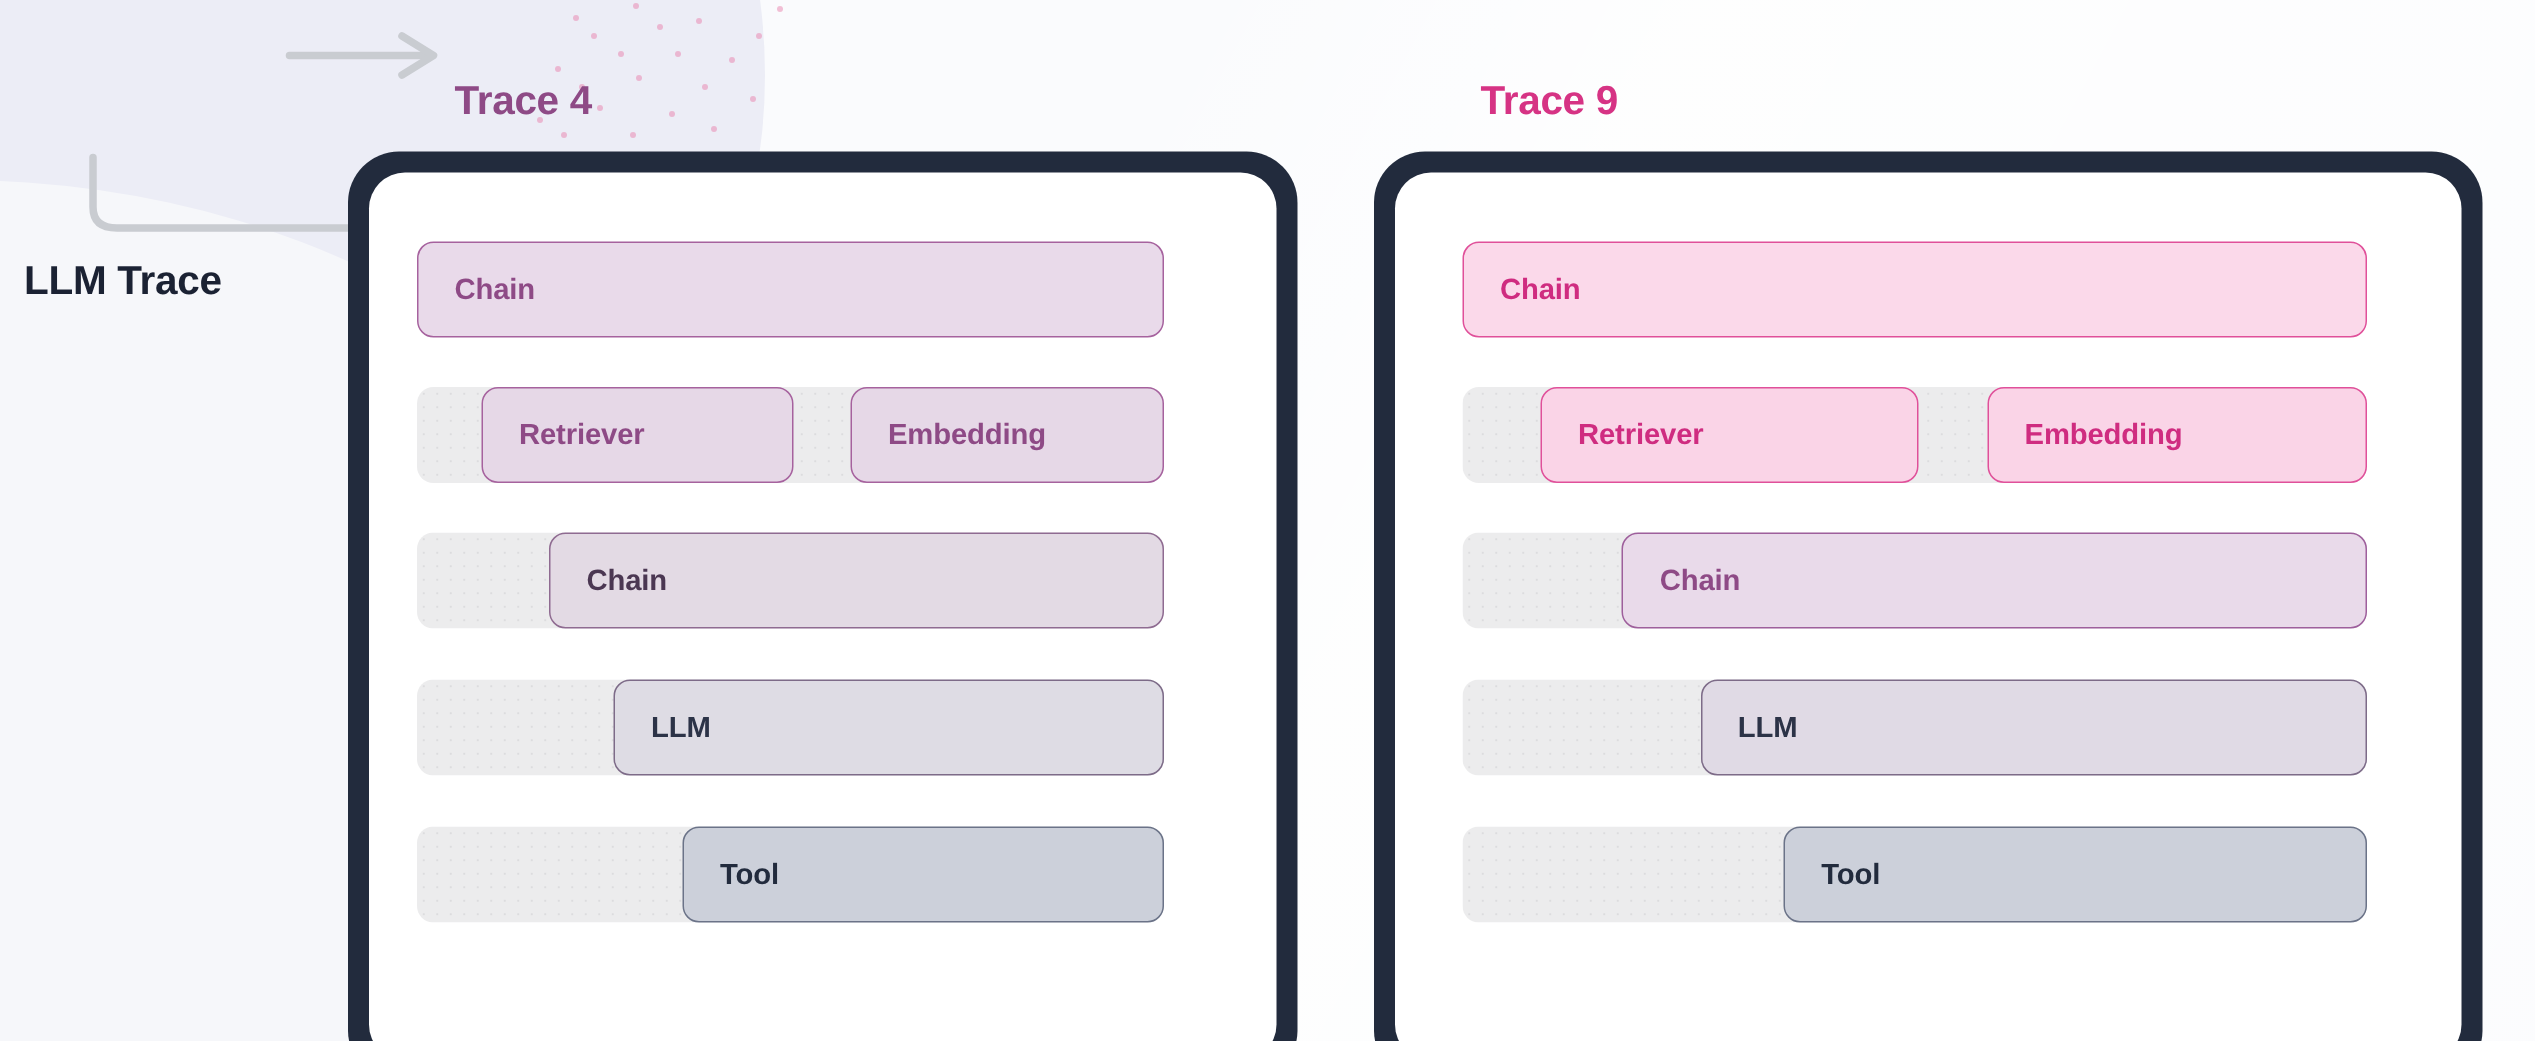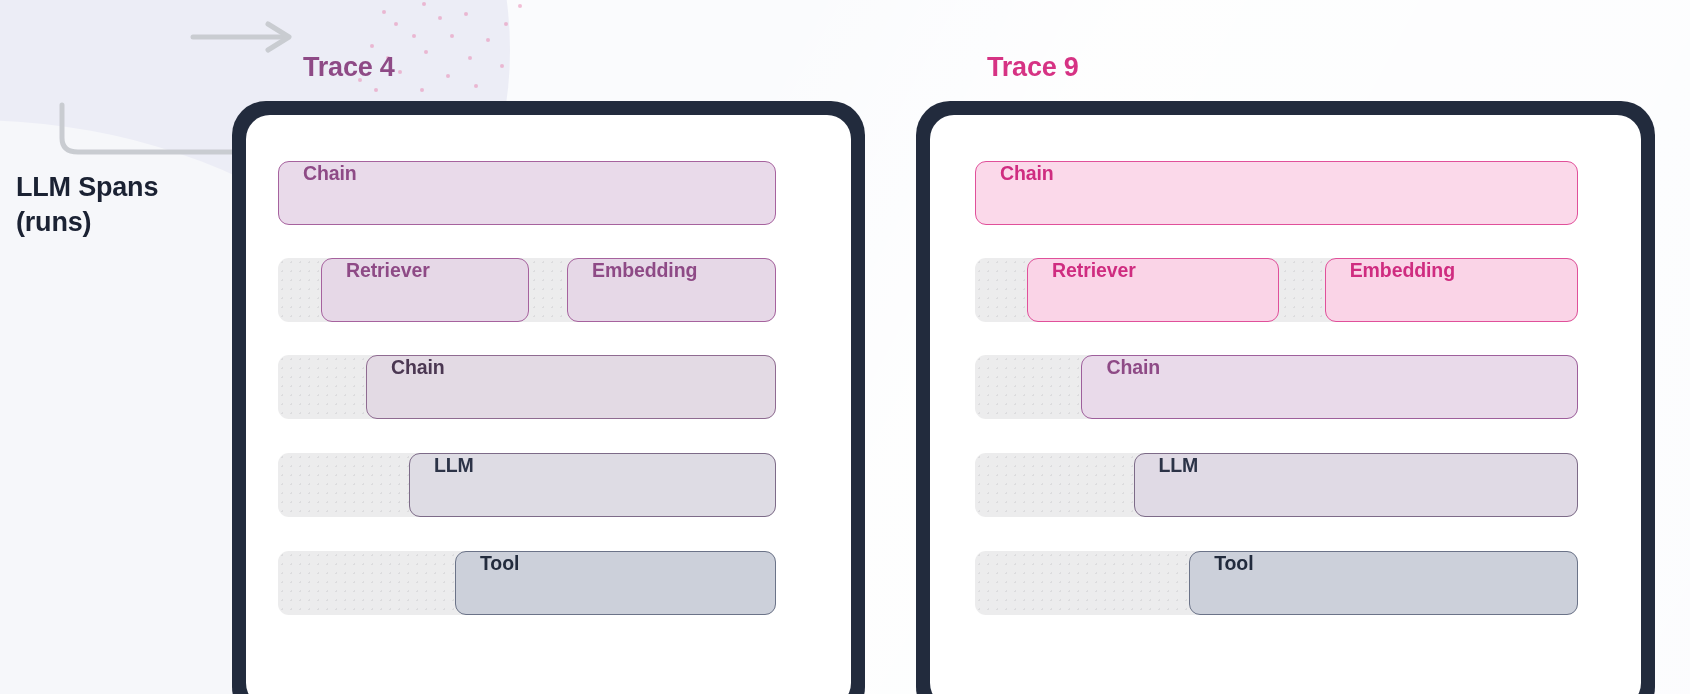--- a/index.html
+++ b/index.html
@@ -96,20 +96,21 @@
     background-image:radial-gradient(#dcdcde 1px, transparent 1px);
     background-size:9px 9px;
   }
   .bar {
     position:absolute;
     top:0;
     height:100%;
     border-radius:11px;
     border:1.4px solid;
     display:flex;
+    align-items:center;
     background-image:radial-gradient(rgba(0,0,0,.035) 1px, transparent 1px);
     background-size:9px 9px;
   }
   .bar-label {
     font-size:19.5px;
     font-weight:bold;
     letter-spacing:-.1px;
     padding-left:24px;
     white-space:nowrap;
   }
@@ -151,22 +152,21 @@
         <circle cx="92" cy="150" r="2"></circle>
       <circle cx="118" cy="136" r="2"></circle>
         <circle cx="146" cy="146" r="2"></circle>
         <circle cx="172" cy="126" r="2"></circle>
     </g>
   </svg>
   <div class="bg-sheen"></div>
 </div>
 
 <div id="annotation">
-  <span>LLM Spans</span>
-  <span class="line2">(runs)</span>
+  <span>LLM Trace</span>
 </div>
 
 <svg class="connector" width="300" height="340" viewBox="0 0 300 340">
   <g stroke="#c9ccd1" stroke-width="5" fill="none" stroke-linecap="round" stroke-linejoin="round">
     <path d="M193 37 H 284"></path>
     <path d="M62 105 V 138 Q 62 152 78 152 H 284"></path>
     <path d="M268 24 L 289 37 L 268 50" stroke-width="5"></path>
     <path d="M268 139 L 289 152 L 268 165" stroke-width="5"></path>
   </g>
 </svg>

